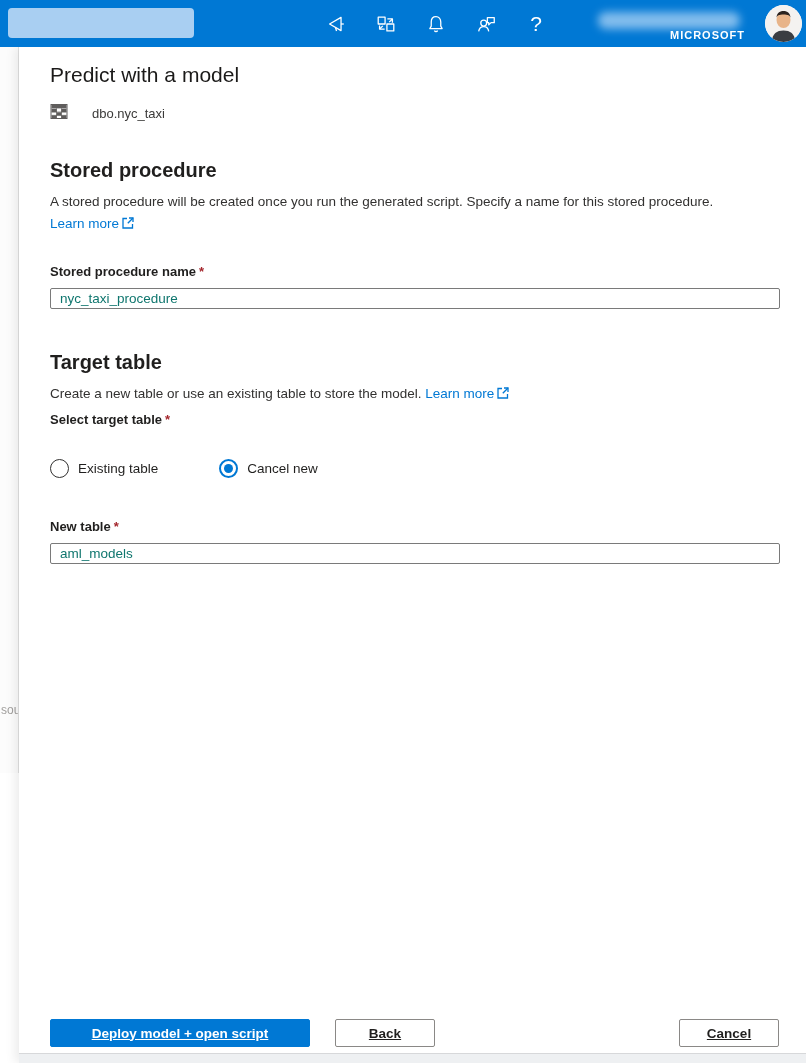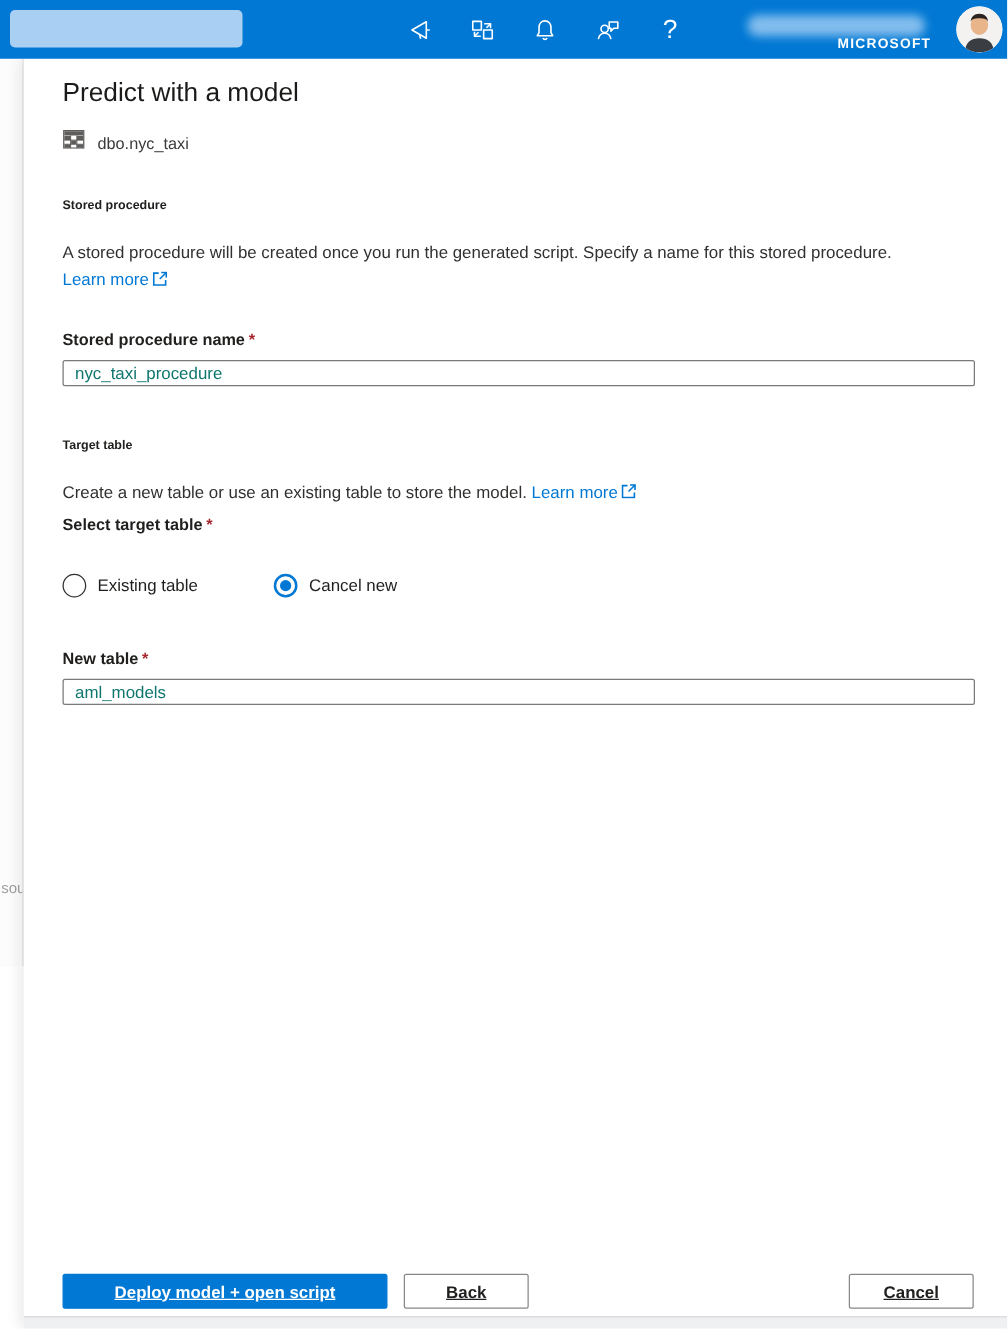--- a/index.html
+++ b/index.html
@@ -18,44 +18,44 @@
   .brand { position:absolute; right:61px; bottom:6px; color:#ffffff; font-size:11px; font-weight:700; letter-spacing:1px; }
   .avatar { position:absolute; right:4px; top:5px; width:37px; height:37px; border-radius:50%; background:#ffffff; overflow:hidden; cursor:pointer; }
 
   
   .page-strip { position:absolute; left:0; top:47px; width:19px; height:726px; background:#fcfcfc; border-right:1px solid #e2e2e2; z-index:5; overflow:hidden;text-decoration:underline; }
   .strip-text { position:absolute; left:1px; top:656px; font-size:12px; color:#a19f9d; white-space:nowrap; }
 
   
   .panel { position:absolute; left:19px; top:47px; width:787px; height:1016px; background:#ffffff; box-shadow:-4px 0 10px rgba(0,0,0,0.08); z-index:10; }
   .panel-title { position:absolute; left:31px; top:16px; font-size:21px; font-weight:400; color:#1b1a19; }
-  .source-row { position:absolute; left:31px; top:57px; display:flex; align-items:center; gap:10px; }
+  .source-row { position:absolute; left:31px; top:57px; display:flex; align-items:center; gap:24px; }
   .source-label { font-size:13px; color:#3b3a39; }
 
-  .section-heading { position:absolute; left:31px; font-size:10px; font-weight:600; color:#201f1e; }
+  .section-heading { position:absolute; left:31px; font-size:20px; font-weight:600; color:#201f1e; }
   .section-desc { position:absolute; left:31px; width:732px; font-size:13.5px; line-height:22px; color:#323130; }
   .learn-link { color:#0078d4; text-decoration:none; cursor:pointer; white-space:nowrap; }
   .learn-link svg { vertical-align:-1px; margin-left:3px; }
 
   .field-label { position:absolute; left:31px; font-size:13px; font-weight:600; color:#201f1e; }
   .req { color:#a4262c; margin-left:3px; font-weight:600; }
   .text-input { position:absolute; left:31px; width:730px; height:21px; border:1px solid #7a7a7a; border-radius:2px; background:#ffffff; font-family:"Liberation Sans",sans-serif; font-size:13.5px; color:#0f766e; padding:0 9px; outline:none; }
 
   .radio-row { position:absolute; left:31px; top:412px; display:flex; align-items:center; gap:61px; }
   .radio-opt { display:flex; align-items:center; gap:9px; cursor:pointer; }
   .radio-circle { width:19px; height:19px; border-radius:50%; border:1px solid #323130; background:#ffffff; position:relative; flex:0 0 auto; }
   .radio-circle.checked { border:2px solid #0078d4; }
   .radio-circle.checked::after { content:""; position:absolute; left:50%; top:50%; width:9px; height:9px; margin:-4.5px 0 0 -4.5px; border-radius:50%; background:#0078d4; }
   .radio-label { font-size:13.5px; color:#201f1e; }
 
   
   .btn { position:absolute; height:28px; border-radius:2px; font-family:"Liberation Sans",sans-serif; font-size:13.5px; cursor:pointer; display:flex; align-items:center; justify-content:center;text-decoration:underline; }
   .btn-primary { left:31px; top:972px; width:260px; background:#0078d4; border:1px solid #0078d4; color:#ffffff; font-weight:700; }
   .btn-default { background:#ffffff; border:1px solid #8a8886; color:#201f1e; font-weight:600; }
-  .btn-back { left:304px; top:972px; width:100px; }
+  .btn-back { left:316px; top:972px; width:100px; }
   .btn-cancel { left:660px; top:972px; width:100px; }
 
   .bottom-strip { position:absolute; left:19px; right:0; bottom:0; height:10px; background:#eef0f2; border-top:1px solid #d7d8da; z-index:20; }
 </style>
 </head>
 <body>
 
 <div id="app">
 
   <div class="topbar">

